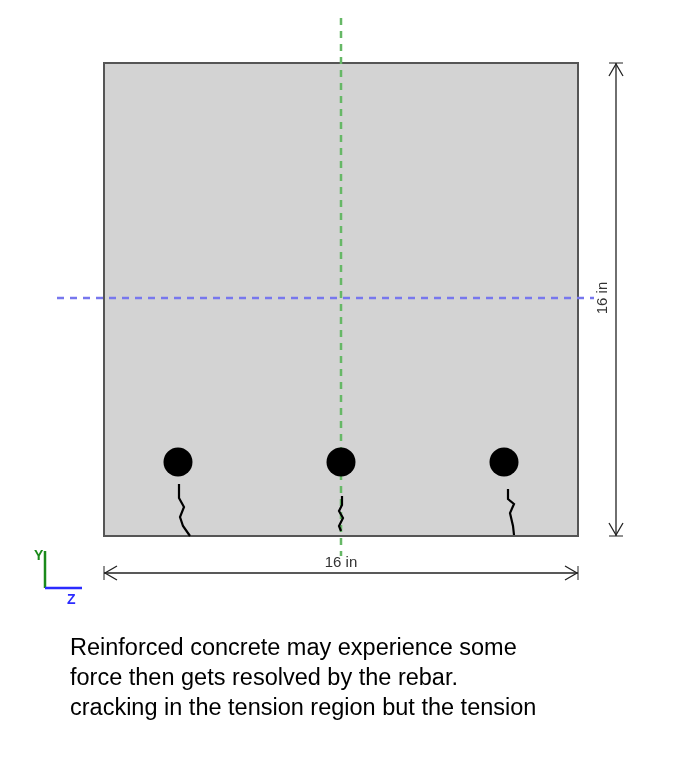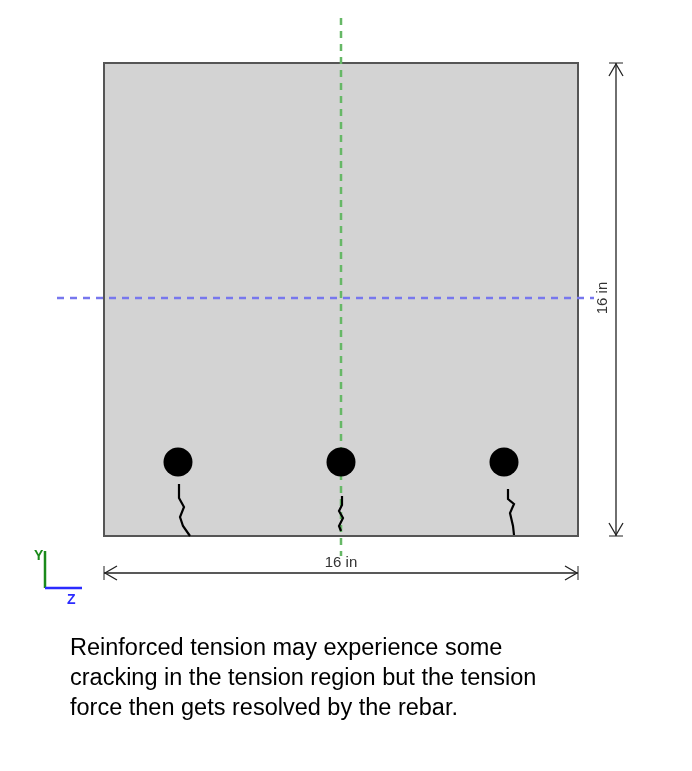--- a/index.html
+++ b/index.html
@@ -48,16 +48,16 @@
 
   <g>
     <line x1="45" y1="551" x2="45" y2="588" stroke="#1a8a1a" stroke-width="2.5"></line>
     <line x1="45" y1="588" x2="82" y2="588" stroke="#2b2bff" stroke-width="2.5"></line>
     <text class="axis-label" x="34" y="560" fill="#1a8a1a">Y</text>
     <text class="axis-label" x="67" y="604" fill="#2b2bff">Z</text>
   </g>
 </svg>
 
 <div class="caption">
-  <div>Reinforced tension may experience some</div>
+  <div>Reinforced concrete may experience some</div>
+  <div>force then gets resolved by the rebar.</div>
   <div>cracking in the tension region but the tension</div>
-  <div>force then gets resolved by the rebar.</div>
 </div>
 
 </body></html>

